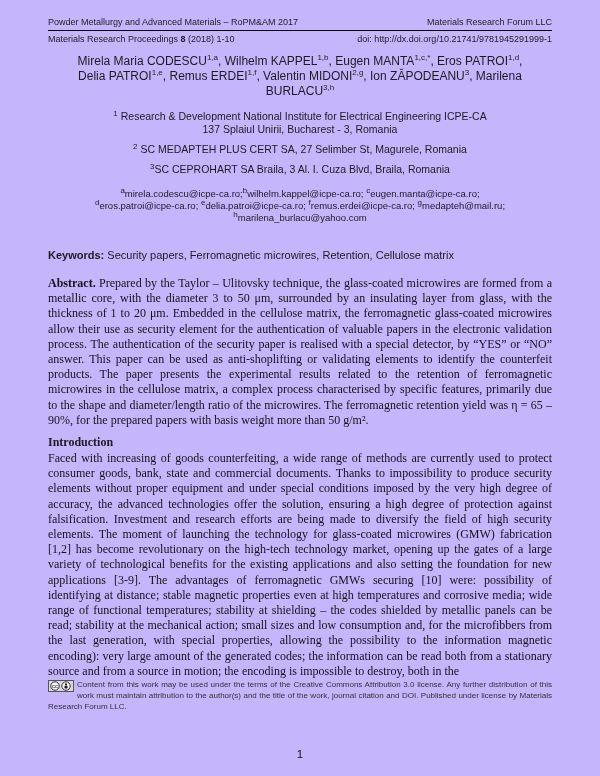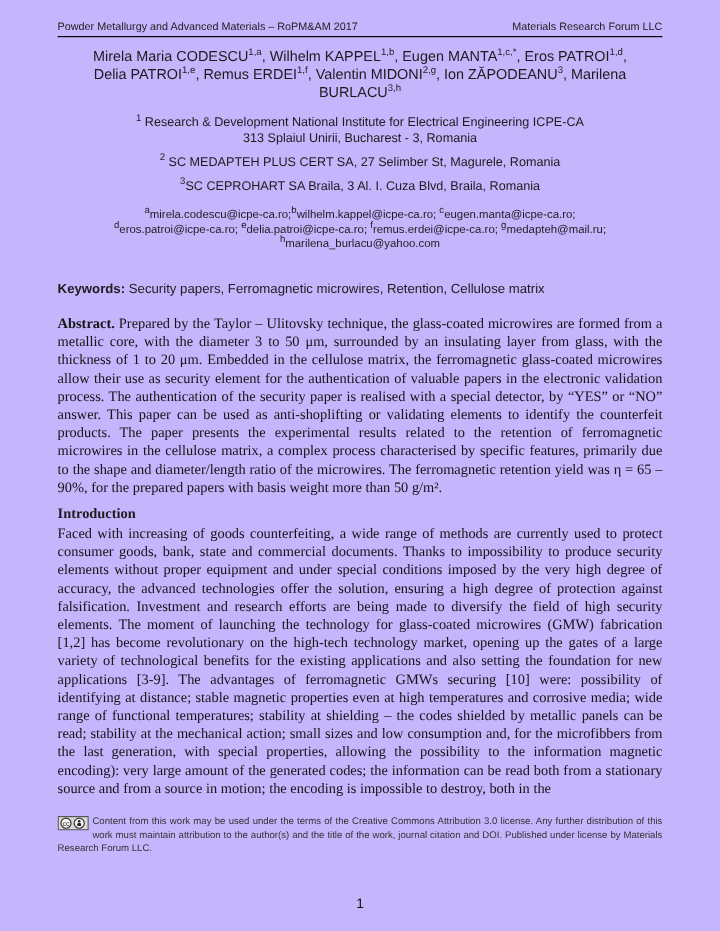--- a/index.html
+++ b/index.html
@@ -65,29 +65,33 @@
 </head>
 <body>
 
 <div class="page">
 
   <div>
     <div class="hdr-row first">
       <span>Powder Metallurgy and Advanced Materials – RoPM&amp;AM 2017</span>
       <span>Materials Research Forum LLC</span>
     </div>
+    <div class="hdr-row second">
+      <span><span>Materials Research Proceedings </span><span class="hdr-bold">8</span><span> (2018) 1-10</span></span>
+      <span>doi: http://dx.doi.org/10.21741/9781945291999-1</span>
+    </div>
   </div>
 
 
   <div class="authors">
     <span><span>Mirela Maria CODESCU</span><sup>1,a</sup><span>, </span></span><span><span>Wilhelm KAPPEL</span><sup>1,b</sup><span>, </span></span><span><span>Eugen MANTA</span><sup>1,c,*</sup><span>, </span></span><span><span>Eros PATROI</span><sup>1,d</sup><span>, </span></span><span><span>Delia PATROI</span><sup>1,e</sup><span>, </span></span><span><span>Remus ERDEI</span><sup>1,f</sup><span>, </span></span><span><span>Valentin MIDONI</span><sup>2,g</sup><span>,  </span></span><span><span>Ion ZĂPODEANU</span><sup>3</sup><span>, </span></span><span><span>Marilena BURLACU</span><sup>3,h</sup><span></span></span>
   </div>
 
   <div class="affil">
-    <sup>1</sup><span> Research &amp; Development National Institute for Electrical Engineering ICPE-CA</span><br><span>313 Splaiul Unirii, Bucharest - 3, Romania</span>
+    <sup>1</sup><span> Research &amp; Development National Institute for Electrical Engineering ICPE-CA</span><br><span>137 Splaiul Unirii, Bucharest - 3, Romania</span>
   </div>
   <div class="affil tight">
     <sup>2</sup><span> SC MEDAPTEH PLUS CERT SA, 27 Selimber St, Magurele, Romania</span>
   </div>
   <div class="affil tight">
     <sup>3</sup><span>SC CEPROHART SA Braila, 3 Al. I. Cuza Blvd, Braila, Romania</span>
   </div>
 
   <div class="emails">
     <span><sup>a</sup><span>mirela.codescu@icpe-ca.ro</span><span>;</span></span><span><sup>b</sup><span>wilhelm.kappel@icpe-ca.ro</span><span>; </span></span><span><sup>c</sup><span>eugen.manta@icpe-ca.ro</span><span>;</span></span><br>

